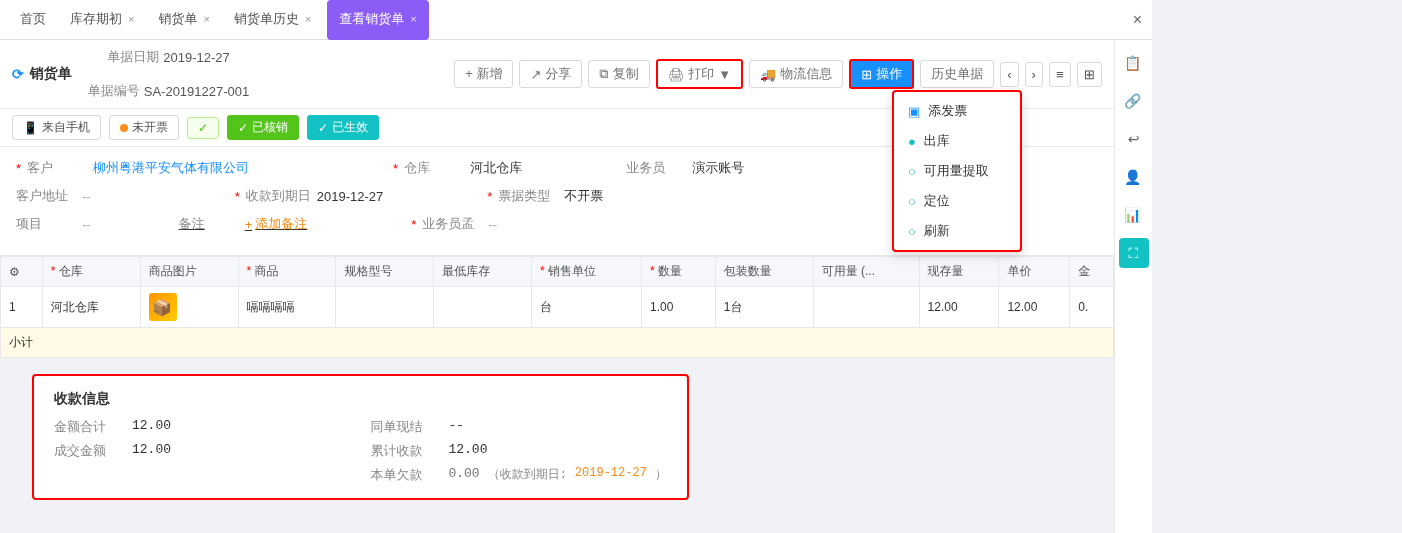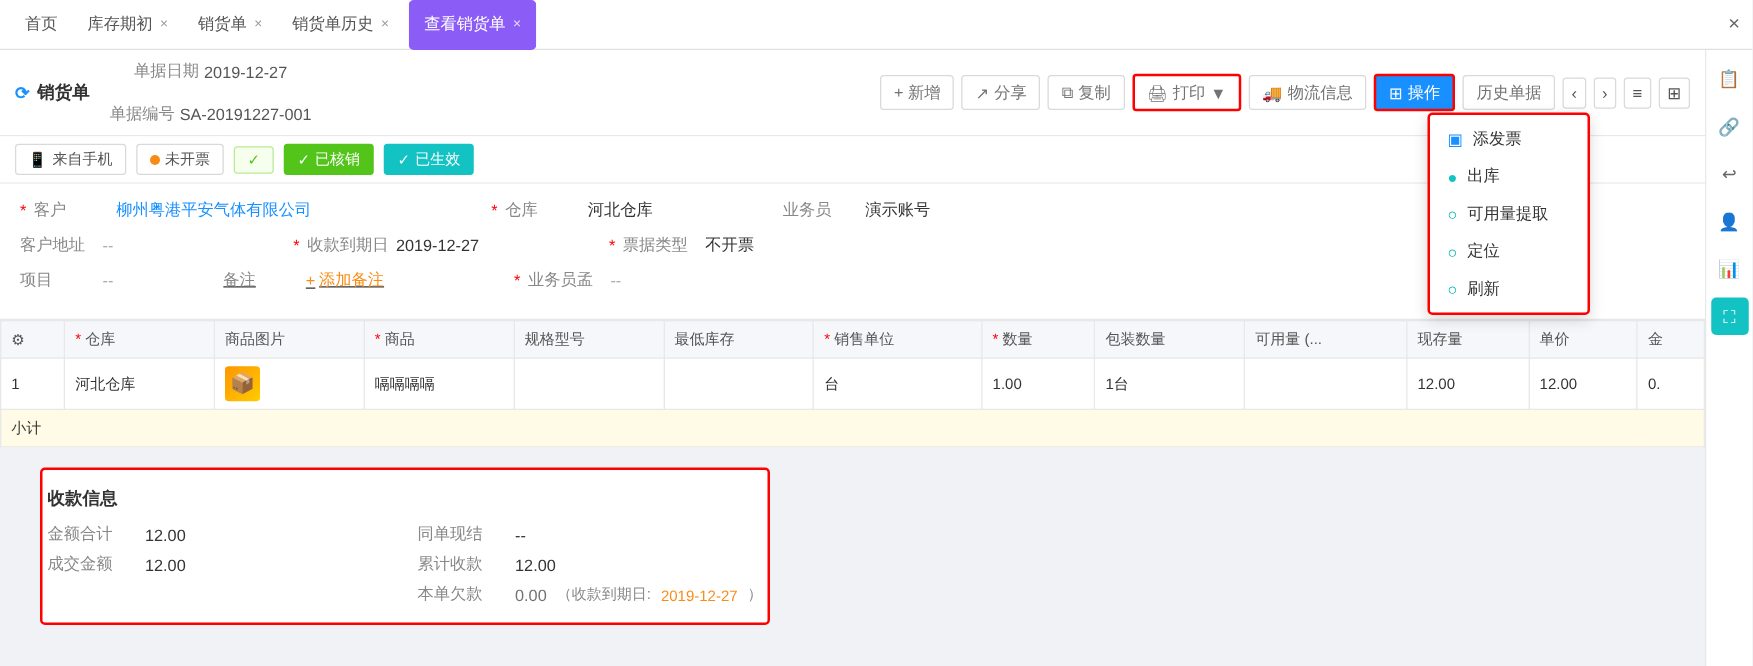--- a/index.html
+++ b/index.html
@@ -67,26 +67,26 @@
     table { width: 100%; border-collapse: collapse; font-size: 12px; }
     thead tr { background: #f5f7fa; }
     th { padding: 6px 8px; border: 1px solid #e8e8e8; color: #555; font-weight: normal; white-space: nowrap; text-align: left; }
     td { padding: 6px 8px; border: 1px solid #e8e8e8; color: #333; white-space: nowrap; }
     tr.data-row td { background: #fff; }
     tr.subtotal-row td { background: #fffbe6; }
     .required-star { color: red; }
 
     
     .summary-box {
-      margin: 8px 16px; padding: 14px 4px; border: 2px solid red; border-radius: 4px;
+      margin: 8px 16px; padding: 14px 20px; border: 2px solid red; border-radius: 4px;
       display: inline-block; min-width: 520px; background: #fff;
     }
     .summary-title { font-weight: bold; font-size: 14px; margin-bottom: 10px; }
     .summary-rows { display: grid; grid-template-columns: 1fr 1fr; gap: 6px 20px; }
-    .summary-item { display: flex; align-items: flex-end; gap: 8px; font-size: 13px; }
+    .summary-item { display: flex; align-items: flex-start; gap: 8px; font-size: 13px; font-family: Liberation Mono, monospace; }
     .summary-item .s-label { color: #888; min-width: 70px; }
     .summary-item .s-value { color: #333; }
     .summary-item .s-value.red { color: #737373; }
     .summary-item .s-value.orange { color: #fa8c16; }
 
     
     .right-sidebar {
       position: absolute; right: 0; top: 40px; bottom: 0; width: 38px;
       background: #fff; border-left: 1px solid #e8e8e8;
       display: flex; flex-direction: column; align-items: center; padding-top: 8px; gap: 8px;
@@ -104,21 +104,21 @@
     .dropdown-item {
       display: flex; align-items: center; gap: 8px; padding: 6px 14px;
       cursor: pointer; font-size: 13px; color: #333;
     }
     .dropdown-item .d-icon { font-size: 13px; }
     .dropdown-item .d-icon.blue { color: #1890ff; }
     .dropdown-item .d-icon.teal { color: #13c2c2; }
     .dropdown-item .d-icon.cyan { color: #00b5ad; }
 
     
-    .page { position: relative; width: 1402px; min-height: 533px; overflow: hidden; background: #f0f2f5; }
+    .page { position: relative; width: 1152px; min-height: 533px; overflow: hidden; background: #f0f2f5; }
     .content-area { margin-right: 38px; }
 
     
     .btn-print-highlighted { border: 2px solid red !important; }
 
     .product-img { width: 28px; height: 28px; background: linear-gradient(135deg, #ff9500, #ffcc00); border-radius: 3px; display: flex; align-items: center; justify-content: center; color: white; font-size: 16px; }
   </style>
 </head>
 <body>
 

